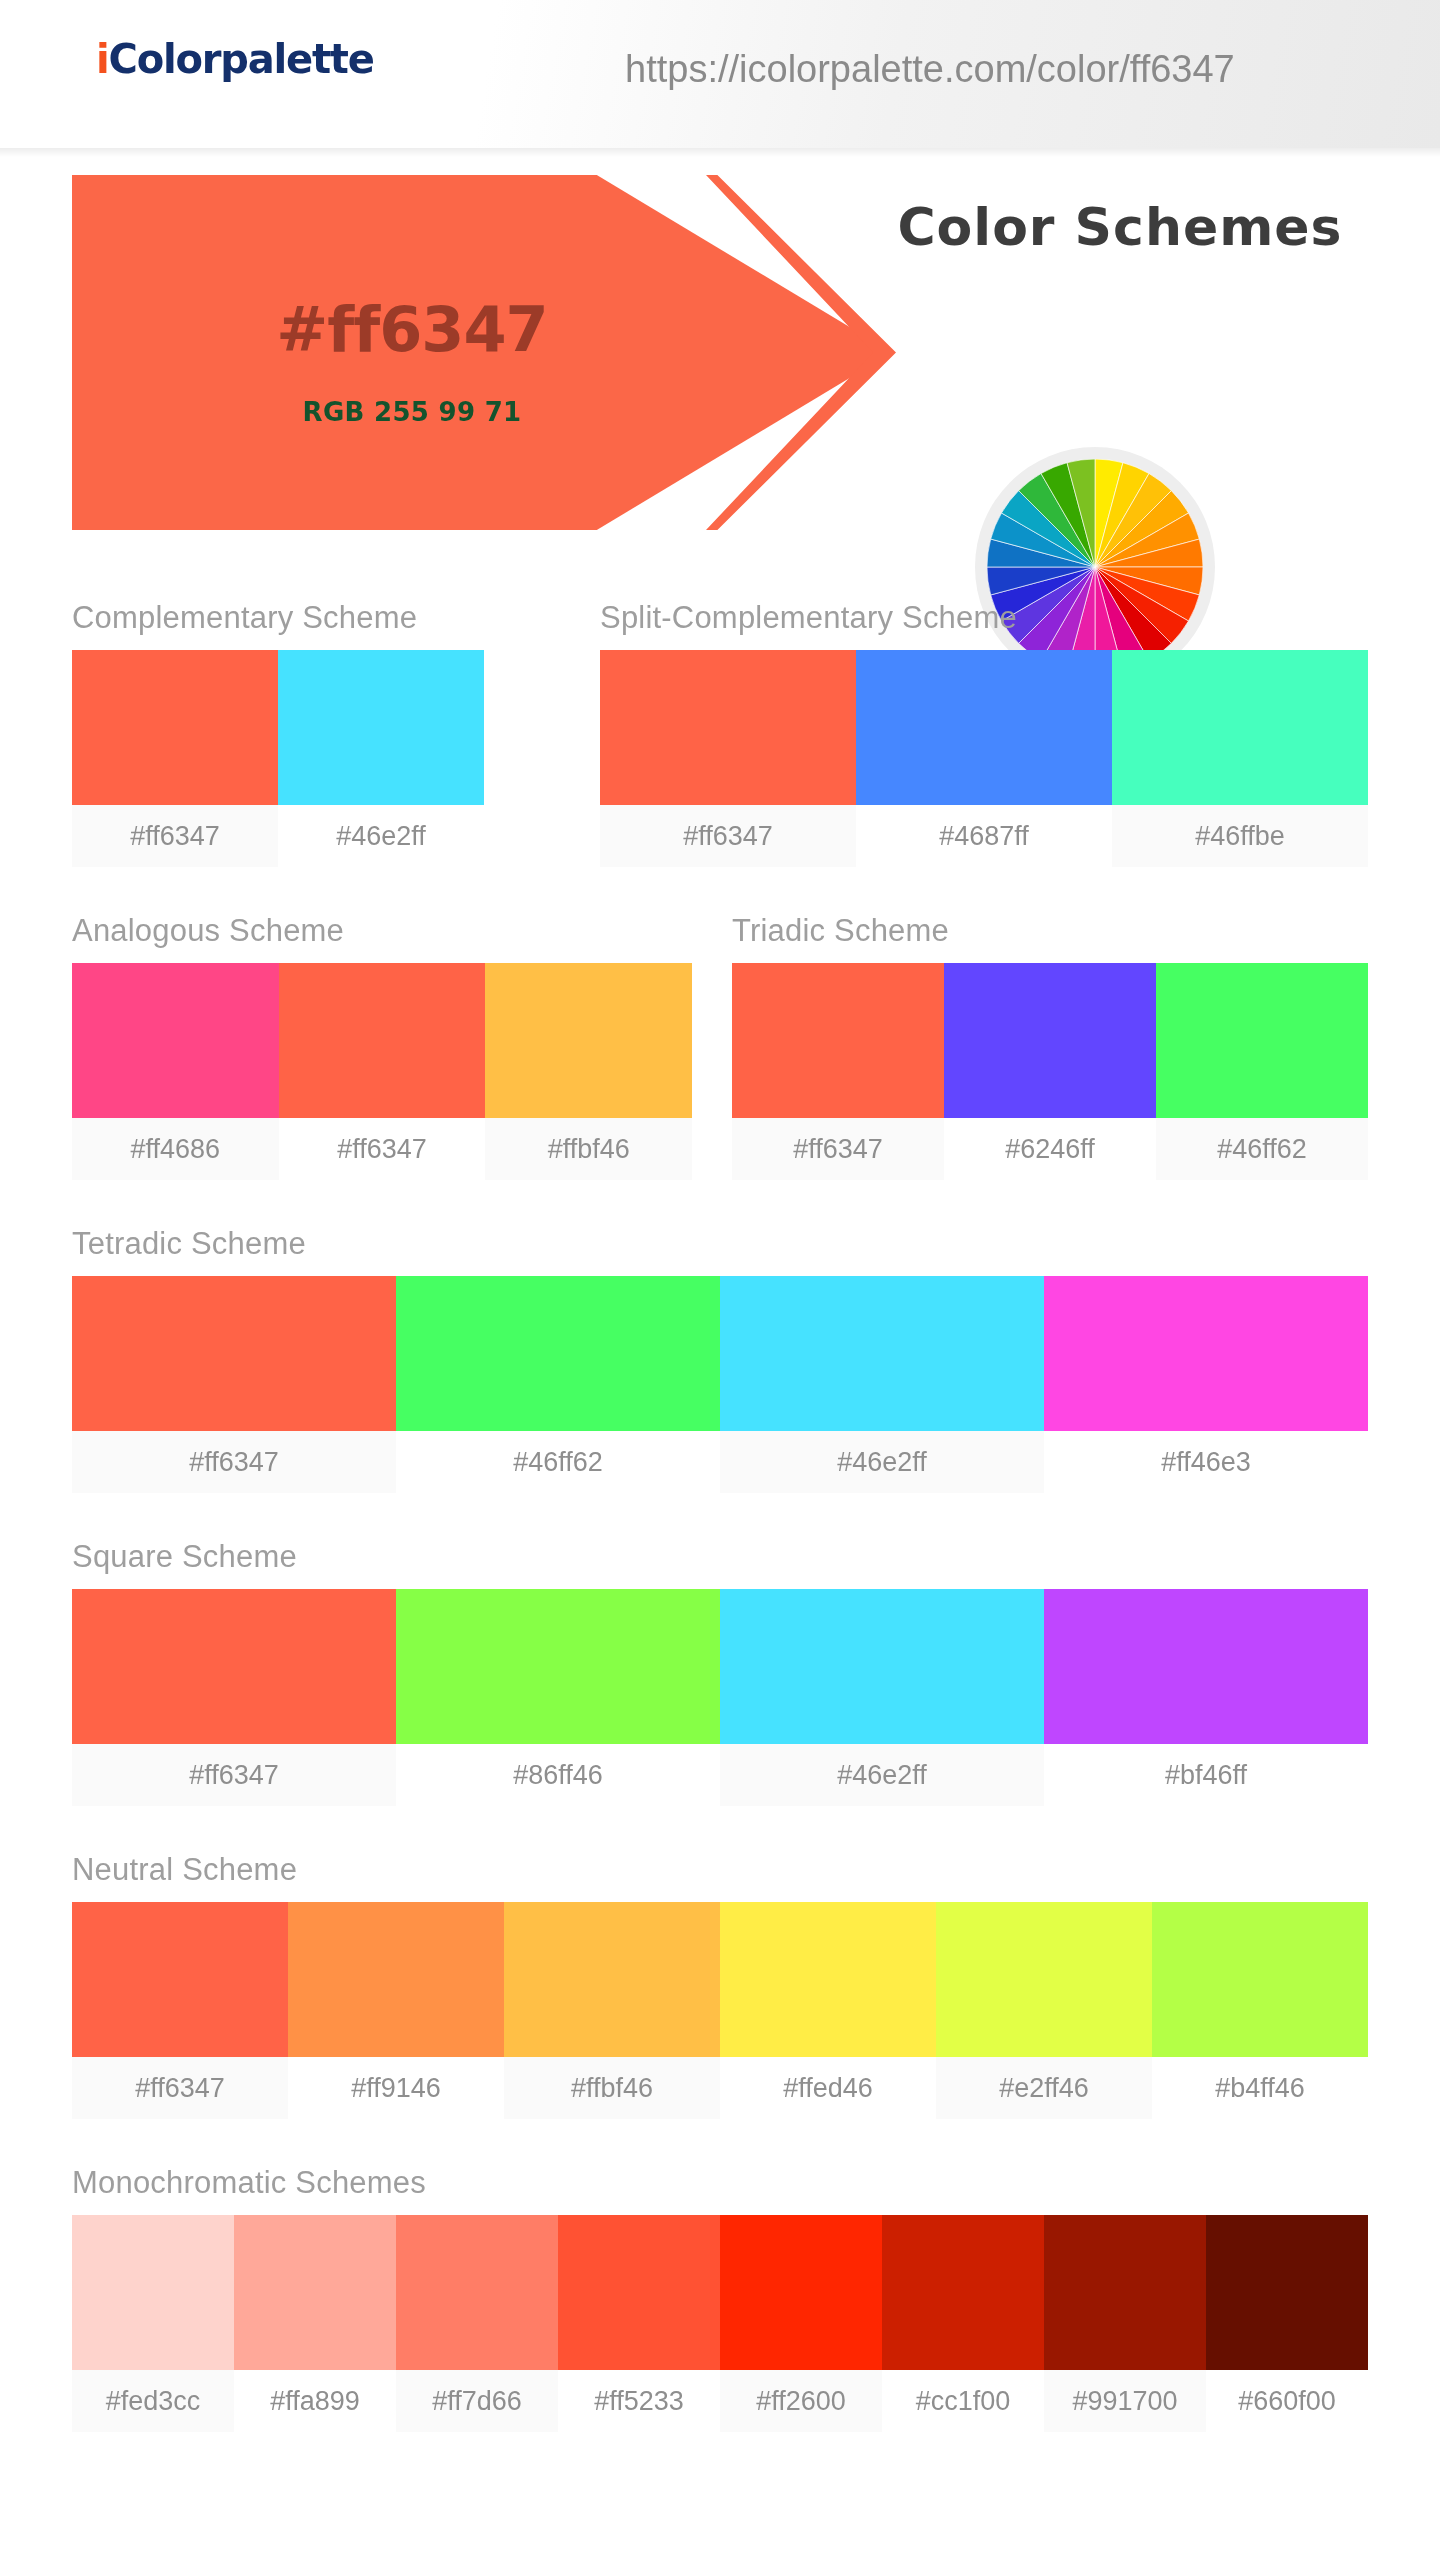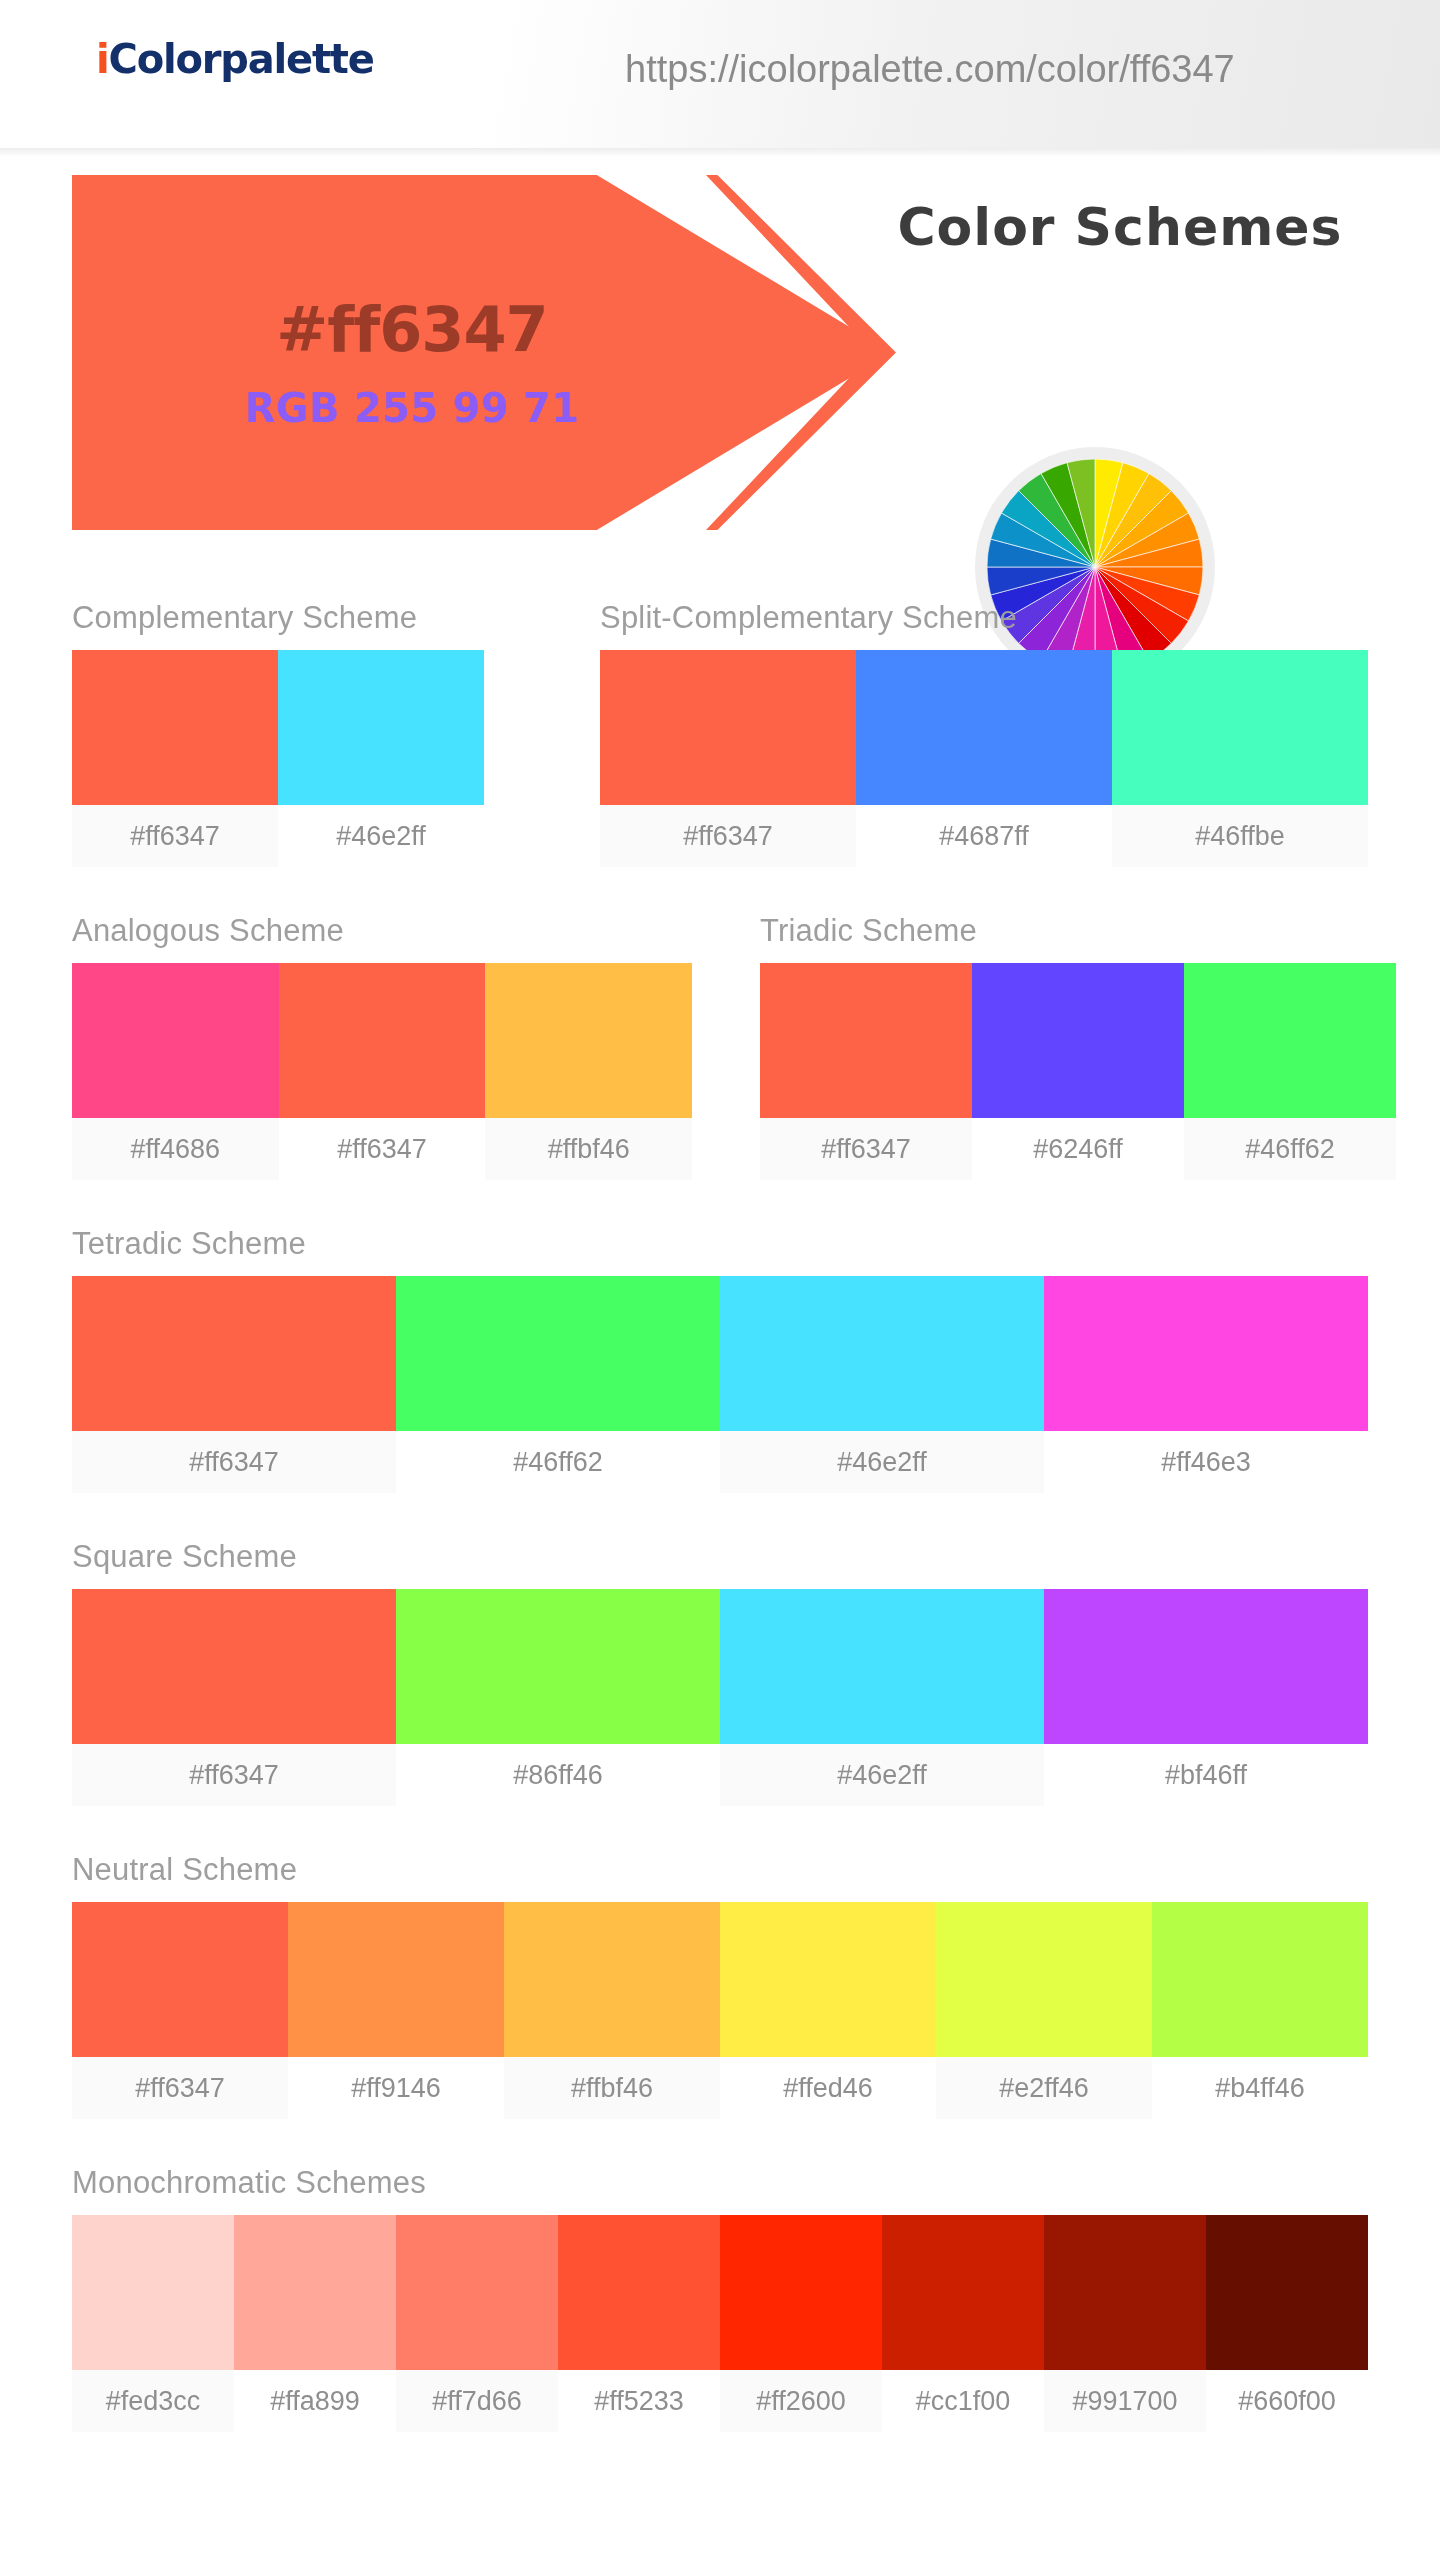--- a/index.html
+++ b/index.html
@@ -80,26 +80,26 @@
     width: 680px;
     text-align: center;
     font-size: 62px;
     font-weight: 700;
     color: #9c3b28;
     font-family: "DejaVu Sans", sans-serif;
     letter-spacing: -1px;
   }
   .hero-rgb {
     position: absolute;
-    left: 72px; top: 210px;
+    left: 72px; top: 222px;
     width: 680px;
     text-align: center;
-    font-size: 40px;
+    font-size: 26px;
     font-weight: 700;
-    color: #8b5cf6;
+    color: #14532d;
     font-family: "DejaVu Sans", sans-serif;
     letter-spacing: 0.3px;
   }
   .hero-title {
     position: absolute;
     left: 860px; top: 22px;
     width: 520px;
     text-align: center;
     font-size: 52px;
     font-weight: 700;
@@ -265,21 +265,21 @@
           <div class="swatch-col">
             <div class="swatch-chip" style="background: rgb(255, 99, 71);"></div>
             <div class="swatch-caption">#ff6347</div>
           </div>
           <div class="swatch-col">
             <div class="swatch-chip" style="background: rgb(255, 191, 70);"></div>
             <div class="swatch-caption">#ffbf46</div>
           </div>
         </div>
       </div>
-      <div class="scheme-block" style="left: 740px; top: 0px; width: 656px; padding-left: 20px;">
+      <div class="scheme-block" style="left: 712px; top: 0px; width: 656px; padding-left: 20px;">
         <div class="scheme-label">Triadic Scheme</div>
         <div class="swatch-strip">
           <div class="swatch-col">
             <div class="swatch-chip" style="background: rgb(255, 99, 71);"></div>
             <div class="swatch-caption">#ff6347</div>
           </div>
           <div class="swatch-col">
             <div class="swatch-chip" style="background: rgb(98, 70, 255);"></div>
             <div class="swatch-caption">#6246ff</div>
           </div>

